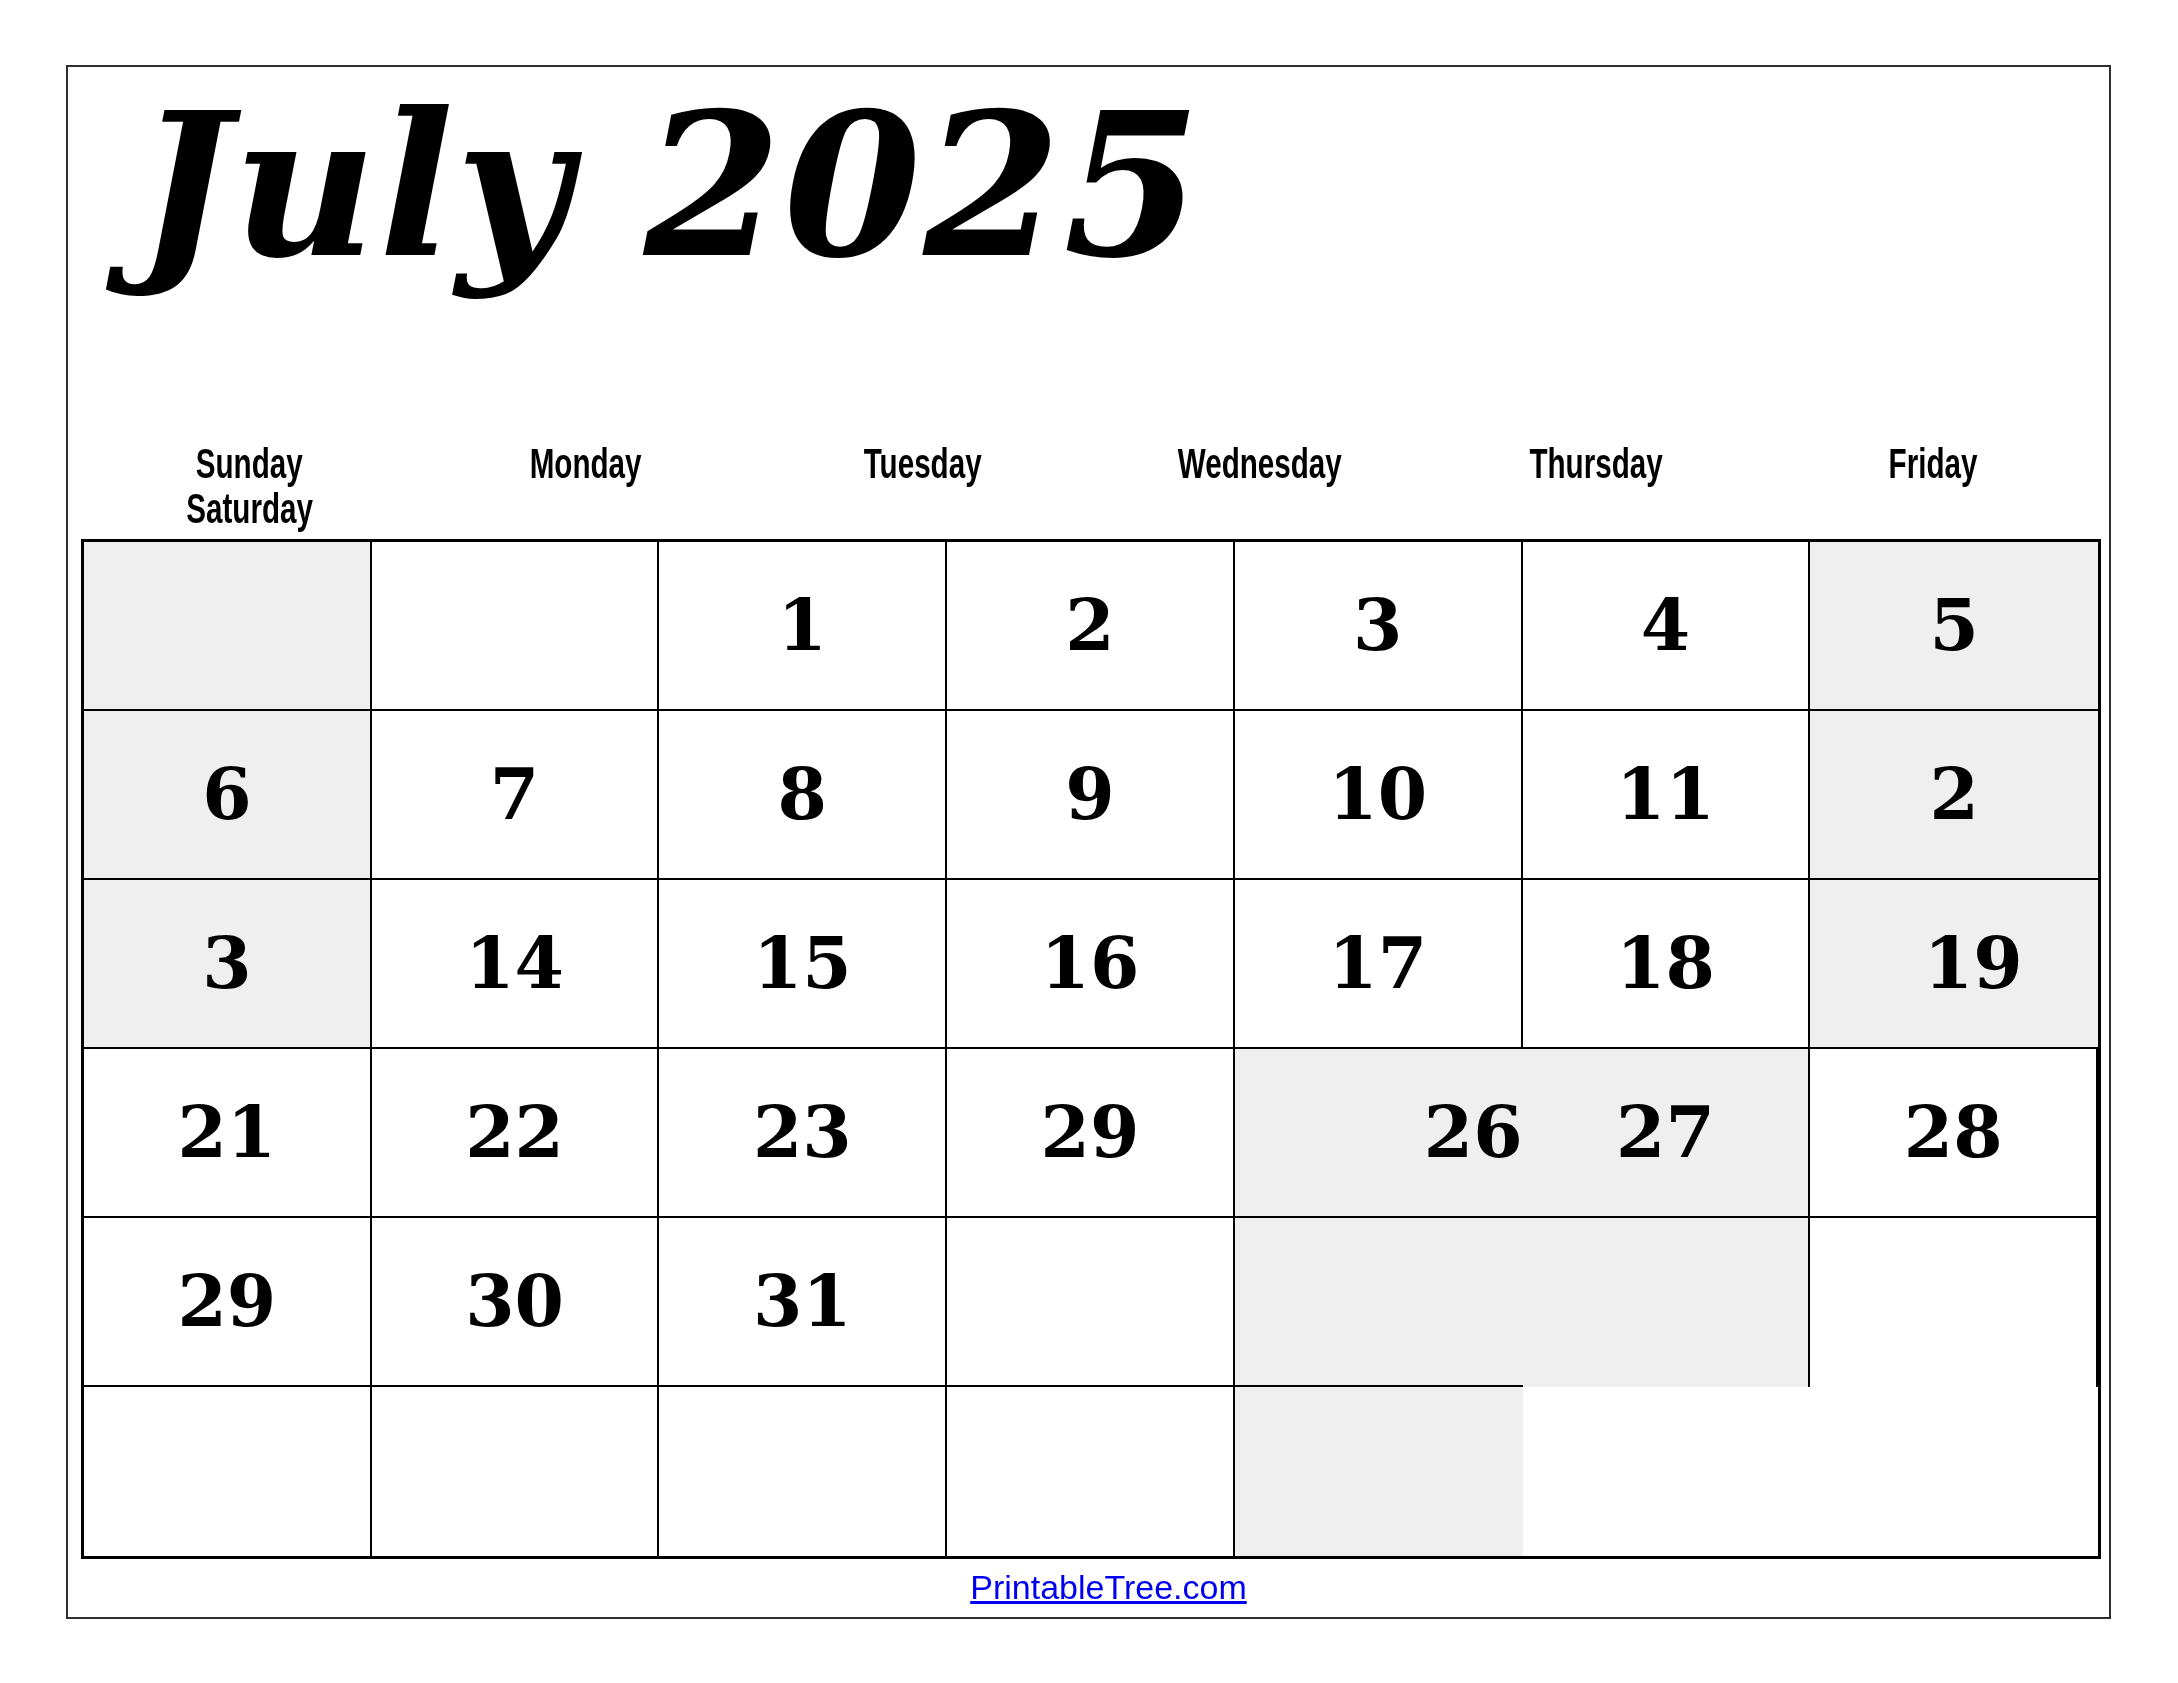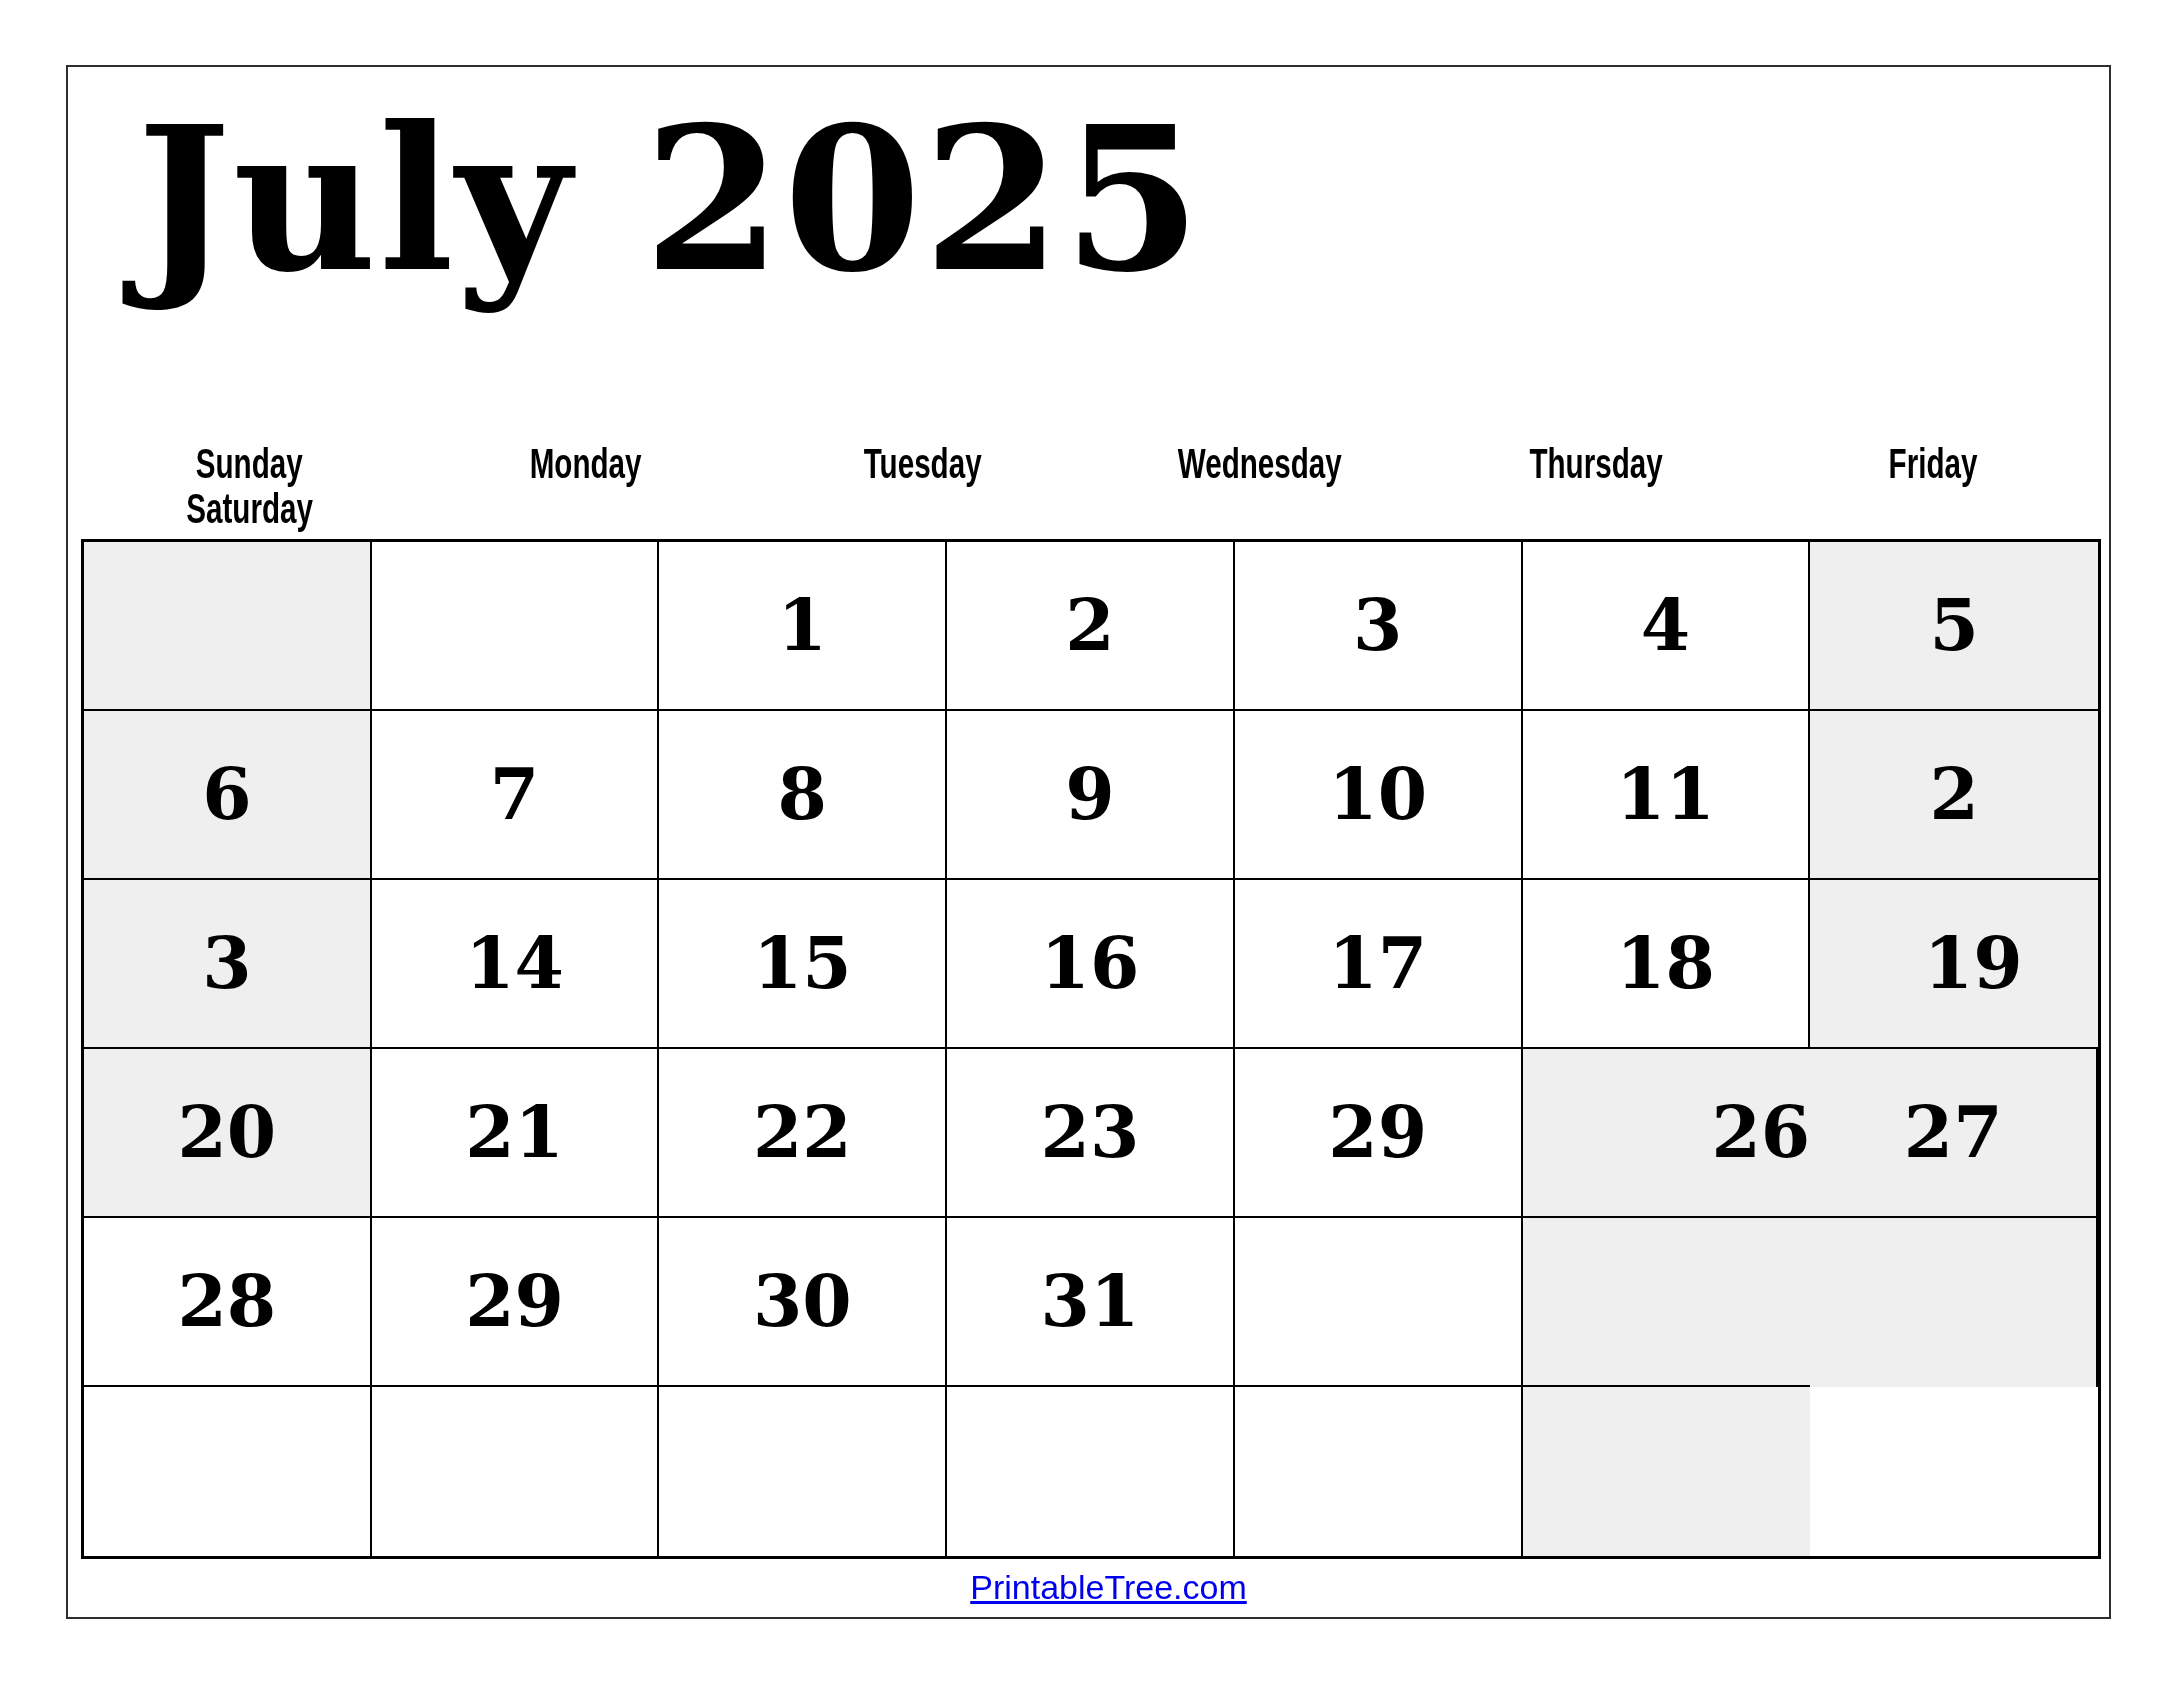--- a/index.html
+++ b/index.html
@@ -23,29 +23,30 @@
     top: 65px;
     width: 2045px;
     height: 1554px;
     border: 2px solid #2e2e2e;
     background: #ffffff;
     box-sizing: border-box;
   }
   .month-title {
     position: absolute;
     left: 69px;
-    top: 24px;
+    top: 10px;
     margin: 0;
     font-family: "DejaVu Serif", serif;
     font-weight: bold;
     font-size: 198px;
     line-height: 1.1;
     letter-spacing: 2px;
     color: #000000;
     white-space: nowrap;
+    font-style: italic;
   }
   .weekday-row {
     position: absolute;
     left: 13px;
     top: 374px;
     width: 2020px;
     height: 59px;
     display: grid;
     grid-template-columns: repeat(6, 1fr);
   }
@@ -197,23 +198,20 @@
         </div>
         <div class="day-cell">
           <span class="day-number">17</span>
         </div>
         <div class="day-cell">
           <span class="day-number">18</span>
         </div>
         <div class="day-cell last-col" style="background: rgb(240, 239, 239); padding-left: 38px;">
           <span class="day-number">19</span>
         </div>
-        <div class="day-cell" style="background: rgb(240, 239, 239);">
-          <span class="day-number">20</span>
-        </div>
         <div class="day-cell">
           <span class="day-number">21</span>
         </div>
         <div class="day-cell">
           <span class="day-number">22</span>
         </div>
         <div class="day-cell">
           <span class="day-number">23</span>
         </div>
         <div class="day-cell">

